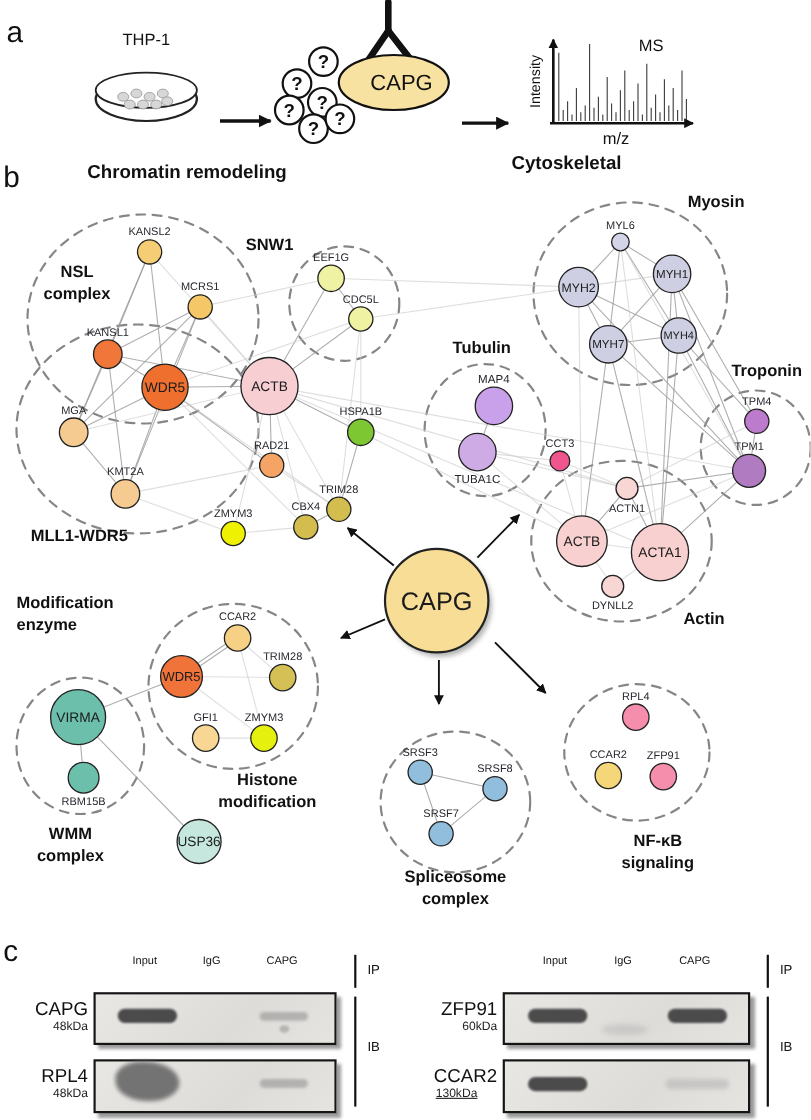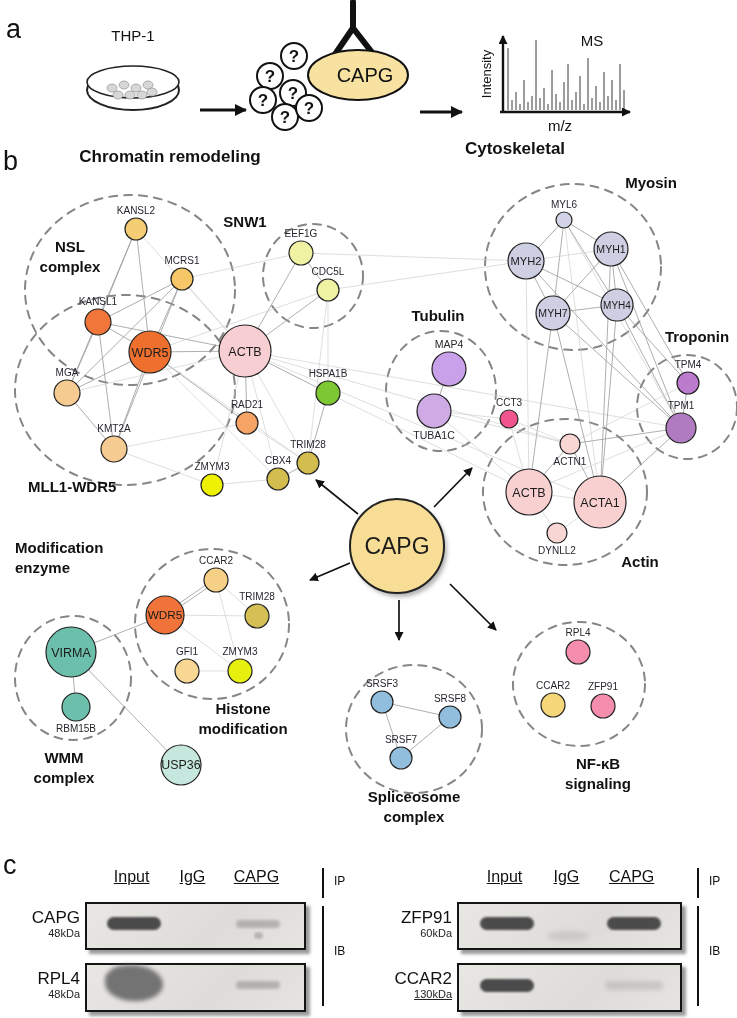--- a/index.html
+++ b/index.html
@@ -2,21 +2,21 @@
 <html><head>
 <meta charset="utf-8">
 <style>
   html,body{margin:0;padding:0;background:#fff;}
   body{width:737px;height:1018px;position:relative;font-family:"Liberation Sans",sans-serif;overflow:hidden;}
   .panel-letter{position:absolute;font-size:27px;color:#111;line-height:1;}
   #figure-svg{position:absolute;left:0;top:0;}
   #panel-c{position:absolute;left:0;top:0;width:737px;height:1018px;}
   .blot{position:absolute;border:2px solid #151515;background:linear-gradient(135deg,#e9e7e4,#dedcd9 60%,#e6e4e1);box-shadow:4px 4px 3px rgba(0,0,0,0.4);}
   .band{position:absolute;}
-  .lane-header{position:absolute;font-size:16px;color:#111;transform:translateX(-50%);white-space:nowrap;text-decoration:underline;}
+  .lane-header{position:absolute;font-size:10px;color:#111;transform:translateX(-50%);white-space:nowrap;}
   .row-protein{position:absolute;font-size:17px;color:#111;text-align:right;white-space:nowrap;}
   .row-mw{position:absolute;font-size:11px;color:#222;text-align:right;white-space:nowrap;}
   .vbar{position:absolute;width:2px;background:#111;}
   .bar-label{position:absolute;font-size:12px;color:#111;}
 </style>
 </head>
 <body>
 
 <div class="panel-letter" style="left:6px;top:16px;">a</div>
 <div class="panel-letter" style="left:3px;top:148px;">b</div>
@@ -362,14 +362,14 @@
       <div class="band" style="left: 88.395px; top: 26.8px; width: 42px; height: 10px; background: rgb(181, 181, 181); border-radius: 50%; filter: blur(2.5px); opacity: 0.5; position: absolute;"></div>
       <div class="band" style="left: 147.59px; top: 13.3px; width: 54px; height: 13px; background: rgb(63, 63, 63); border-radius: 7px; filter: blur(1px); opacity: 0.92; position: absolute;"></div>
     </div>
     <div class="row-protein" style="left: 332px; top: 908px; width: 120px;">ZFP91</div>
     <div class="row-mw" style="left: 332px; top: 927px; width: 120px;">60kDa</div>
     <div class="blot" style="left: 457px; top: 963px; width: 221px; height: 45px;">
       <div class="band" style="left: 20.515px; top: 13.75px; width: 54px; height: 13px; background: rgb(63, 63, 63); border-radius: 7px; filter: blur(1px); opacity: 0.92; position: absolute;"></div>
       <div class="band" style="left: 145.59px; top: 15.75px; width: 58px; height: 9px; background: rgb(168, 168, 168); border-radius: 5px; filter: blur(2px); opacity: 0.45; position: absolute;"></div>
     </div>
     <div class="row-protein" style="left: 332px; top: 969px; width: 120px;">CCAR2</div>
-    <div class="row-mw" style="left: 332px; top: 988px; width: 120px; text-decoration: underline;">130kDa</div>
+    <div class="row-mw" style="left: 314px; top: 988px; width: 120px; text-decoration: underline;">130kDa</div>
   </div>
 
 </body></html>

